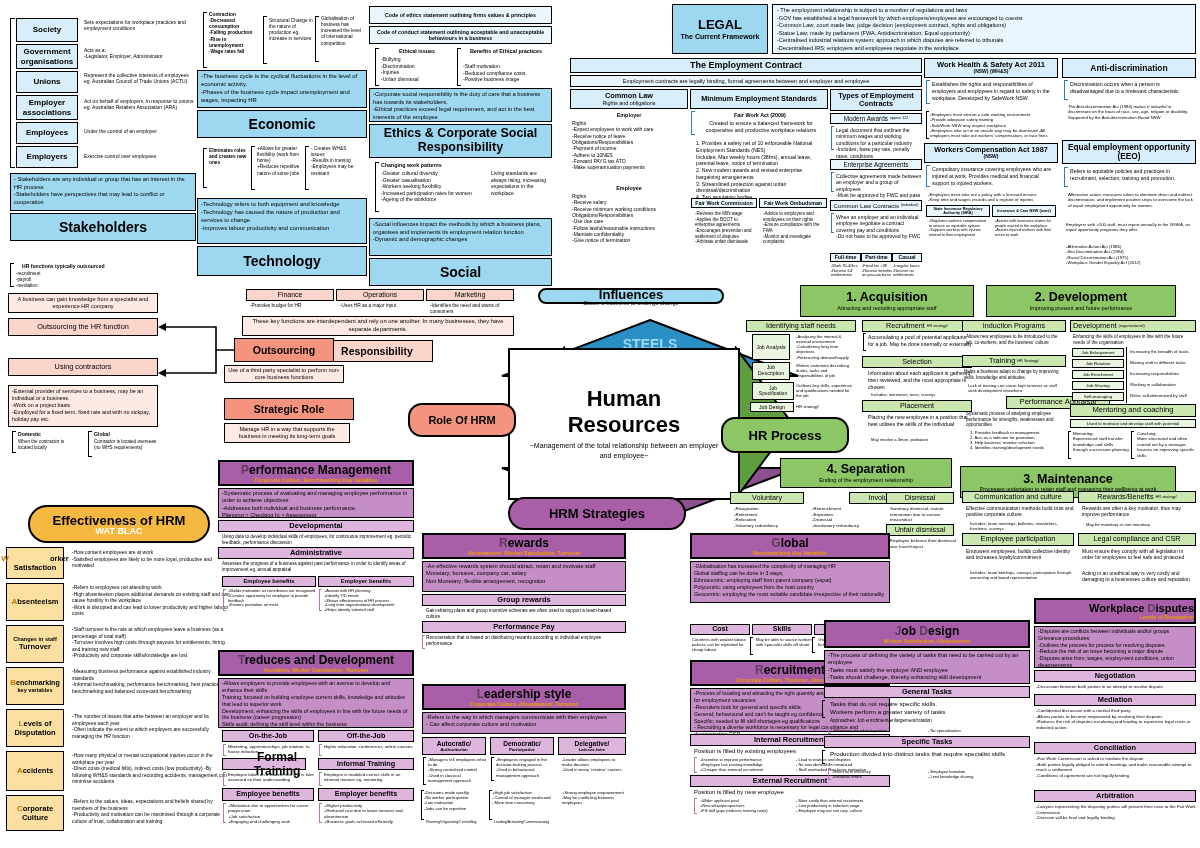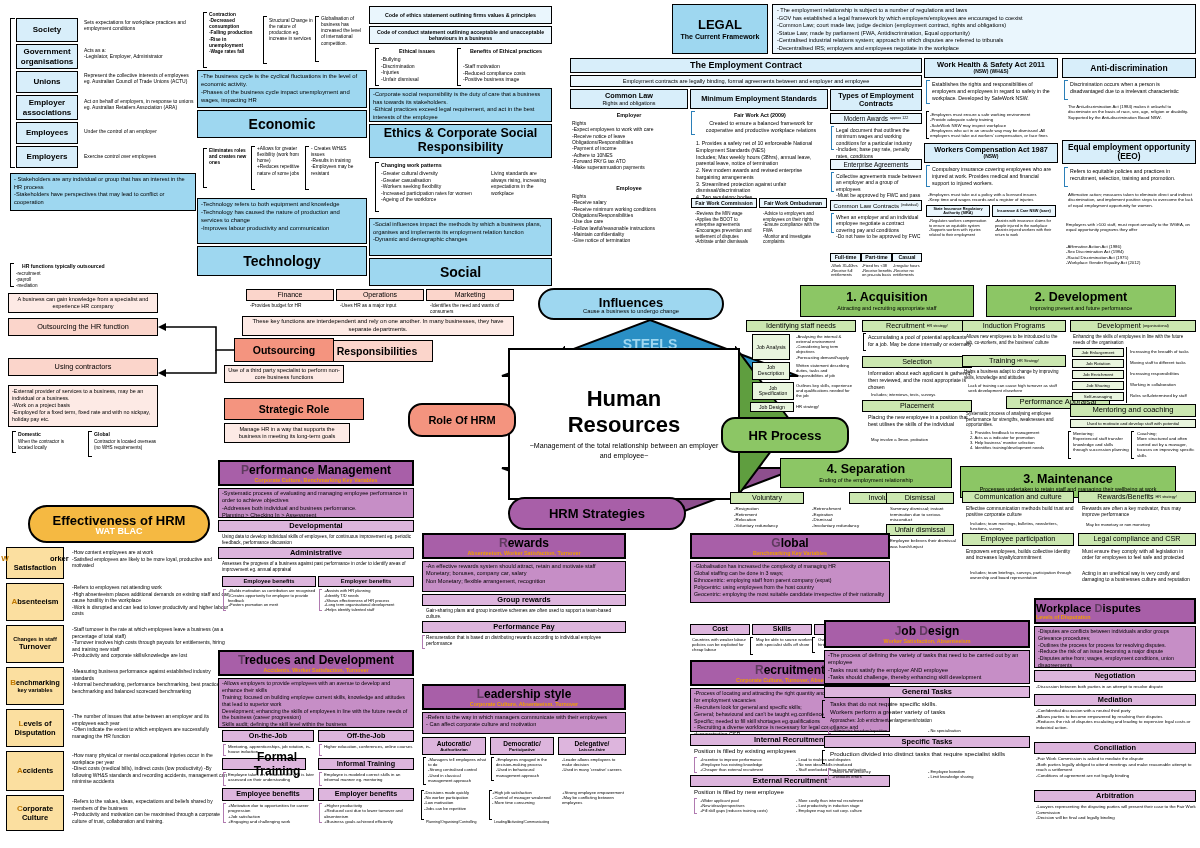--- a/index.html
+++ b/index.html
@@ -80,21 +80,21 @@
 <svg class="abs" style="left:506px;top:346px;" width="60" height="155">
   <polygon points="2,77 58,2 58,152" fill="#b4283c" stroke="#000" stroke-width="2"></polygon>
 </svg>
 
 <div class="abs" style="left:508px;top:348px;width:232px;height:152px;background:#fff;border:2px solid #000;display:flex;flex-direction:column;align-items:center;justify-content:center;">
   <div class="ttl-lg" style="font-size:22px;">Human</div>
   <div class="ttl-lg" style="font-size:22px;margin-bottom:4px;">Resources</div>
   <div class="ctr" style="font-size:7.1px;width:190px;line-height:1.35;">~Management of the total relationship between an employer and employee~</div>
 </div>
 
-<div class="pill blue" style="left:538px;top:288px;width:186px;height:32px;">
+<div class="pill blue" style="left:538px;top:288px;width:186px;height:16px;">
   <div class="ttl-md" style="font-size:13px;">Influences</div>
   <div class="sub" style="font-size:5.8px;margin-top:-2px;">Cause a business to undergo change</div>
 </div>
 
 <div class="rrect grn" style="left:721px;top:417px;width:128px;height:36px;">
   <div class="ttl-md" style="font-size:13px;">HR Process</div>
 </div>
 
 <div class="pill pur" style="left:508px;top:497px;width:178px;height:33px;">
   <div class="ttl-md" style="font-size:13px;">HRM Strategies</div>
@@ -121,20 +121,21 @@
   <div class="bx thick blue-lt ctr" style="left:10px;top:112px;width:62px;height:22px;font-size:8px;font-weight:bold;display:flex;align-items:center;justify-content:center;">Employees</div>
   <div class="abs" style="left:78px;top:118px;width:112px;font-size:5.0px;white-space:pre-line;line-height:1.28;">Under the control of an employer</div>
 
   <div class="bx thick blue-lt ctr" style="left:10px;top:136px;width:62px;height:22px;font-size:8px;font-weight:bold;display:flex;align-items:center;justify-content:center;">Employers</div>
   <div class="abs" style="left:78px;top:143px;width:112px;font-size:5.0px;white-space:pre-line;line-height:1.28;">Exercise control over employees</div>
 
   <div class="abs" style="left:4px;top:8px;width:5px;height:150px;border:1px solid #000;border-right:none;"></div>
 
   <div class="bx thick blue" style="left:4px;top:163px;width:186px;height:38px;font-size:5.7px;white-space:pre-line;line-height:1.33;padding:2px 3px;">- Stakeholders are any individual or group that has an interest in the HR process
 -Stakeholders have perspectives that may lead to conflict or cooperation</div>
+  <div class="bx thick blue" style="left:4px;top:203px;width:186px;height:28px;font-size:14px;font-weight:bold;display:flex;align-items:center;justify-content:center;">Stakeholders</div>
 </div>
 
 <div class="abs" style="left:193px;top:8px;width:170px;">
   <div class="abs" style="left:16px;top:4px;width:52px;font-size:4.8px;white-space:pre-line;line-height:1.28;font-weight:bold;">Contraction
 -Decreased consumption
 -Falling production
 -Rise in unemployment
 -Wage rates fall</div>
   <div class="abs" style="left:76px;top:10px;width:46px;font-size:4.8px;white-space:pre-line;line-height:1.28;">Structural Change in the nature of production eg. increase in services</div>
   <div class="abs" style="left:128px;top:8px;width:42px;font-size:4.8px;white-space:pre-line;line-height:1.28;">Globalisation of business has increased the level of international competition.</div>
@@ -323,21 +324,21 @@
 -Racial Discrimination Act (1975)
 -Workplace Gender Equality Act (2012)</div>
 
 <div class="bx thick red-lt ctr" style="left:246px;top:289px;width:88px;height:12px;font-size:7px;display:flex;align-items:center;justify-content:center;">Finance</div>
 <div class="abs" style="left:250px;top:303px;width:84px;font-size:4.8px;line-height:1.25;">-Provides budget for HR</div>
 <div class="bx thick red-lt ctr" style="left:336px;top:289px;width:88px;height:12px;font-size:7px;display:flex;align-items:center;justify-content:center;">Operations</div>
 <div class="abs" style="left:340px;top:303px;width:84px;font-size:4.8px;line-height:1.25;">-Uses HR as a major input</div>
 <div class="bx thick red-lt ctr" style="left:426px;top:289px;width:88px;height:12px;font-size:7px;display:flex;align-items:center;justify-content:center;">Marketing</div>
 <div class="abs" style="left:430px;top:303px;width:84px;font-size:4.8px;line-height:1.25;">-Identifies the need and wants of consumers</div>
 <div class="bx red-pale ctr" style="left:242px;top:316px;width:272px;height:20px;font-size:5.9px;display:flex;align-items:center;justify-content:center;padding:1px 6px;line-height:1.3;">These key functions are interdependent and rely on one another. In many businesses, they have separate departments.</div>
-<div class="bx thick red-lt ctr" style="left:321px;top:340px;width:112px;height:22px;font-size:10.5px;font-weight:bold;display:flex;align-items:center;justify-content:center;">Responsibilities</div>
+<div class="bx thick red-lt ctr" style="left:321px;top:340px;width:112px;height:22px;font-size:10.5px;font-weight:bold;display:flex;align-items:center;justify-content:center;">Responsibility</div>
 
 <div class="abs b" style="left:22px;top:263px;width:130px;font-size:5.1px;">HR functions typically outsourced</div>
 <div class="abs" style="left:16px;top:271px;width:130px;font-size:4.6px;white-space:pre-line;line-height:1.26;">-recruitment
 -payroll
 -mediation</div>
 <div class="abs" style="left:10px;top:263px;width:4px;height:24px;border:1px solid #000;border-right:none;"></div>
 <div class="bx thick red-pale ctr" style="left:8px;top:293px;width:150px;height:20px;font-size:5.6px;display:flex;align-items:center;justify-content:center;text-align:center;line-height:1.28;padding:1px 3px;">A business can gain knowledge from a specialist and experience HR company</div>
 <div class="bx thick red-lt ctr" style="left:8px;top:318px;width:150px;height:18px;font-size:7.3px;display:flex;align-items:center;justify-content:center;">Outsourcing the HR function</div>
 <div class="bx thick red-lt ctr" style="left:8px;top:358px;width:150px;height:18px;font-size:7.3px;display:flex;align-items:center;justify-content:center;">Using contractors</div>
 <div class="bx thick red-pale" style="left:8px;top:385px;width:150px;height:42px;font-size:5.4px;white-space:pre-line;line-height:1.3;padding:2px 3px;">-External provider of services to a business, may be an individual or a business.
@@ -352,21 +353,21 @@
 
 <svg class="abs" style="left:156px;top:320px;" width="80" height="62">
   <path d="M78,30 L60,30 L60,7 L6,7" stroke="#000" stroke-width="1.6" fill="none"></path>
   <path d="M60,30 L60,53 L6,53" stroke="#000" stroke-width="1.6" fill="none"></path>
   <polygon points="2,7 10,3 10,11" fill="#000"></polygon>
   <polygon points="2,53 10,49 10,57" fill="#000"></polygon>
 </svg>
 <div class="bx thick red ctr" style="left:234px;top:338px;width:100px;height:24px;font-size:10.5px;font-weight:bold;display:flex;align-items:center;justify-content:center;">Outsourcing</div>
 <div class="bx thick red-pale ctr" style="left:224px;top:365px;width:120px;height:18px;font-size:5.6px;display:flex;align-items:center;justify-content:center;text-align:center;line-height:1.28;padding:1px 3px;">Use of a third party specialist to perform non-core business functions</div>
 
-<div class="bx thick red ctr" style="left:224px;top:398px;width:140px;height:22px;font-size:10.5px;font-weight:bold;display:flex;align-items:center;justify-content:center;">Strategic Role</div>
+<div class="bx thick red ctr" style="left:224px;top:398px;width:130px;height:22px;font-size:10.5px;font-weight:bold;display:flex;align-items:center;justify-content:center;">Strategic Role</div>
 <div class="bx thick red-pale ctr" style="left:224px;top:423px;width:126px;height:20px;font-size:5.6px;display:flex;align-items:center;justify-content:center;text-align:center;line-height:1.28;padding:1px 3px;">Manage HR in a way that supports the business in meeting its long-term goals</div>
 
 <div class="pill org" style="left:28px;top:505px;width:182px;height:38px;">
   <div style="font-size:13px;font-weight:bold;">Effectiveness of HRM</div>
   <div style="font-size:9px;font-weight:bold;color:#fff;margin-top:-2px;">WAT BLAC</div>
 </div>
 
 <div class="bx thick org-lt" style="left:6px;top:547px;width:58px;height:32px;display:flex;flex-direction:column;align-items:center;justify-content:center;text-align:center;">
   <div><span style="font-size:8px;font-weight:bold;color:#c07800;">W</span><span style="font-size:7.5px;font-weight:bold;padding-left:41px;">orker</span></div>
   <div style="font-size:7.5px;font-weight:bold;">Satisfaction</div>
@@ -457,21 +458,21 @@
 </div>
 <div class="abs" style="left:964px;top:369px;width:102px;font-size:4.5px;line-height:1.26;">Helps a business adapt to change  by improving skills, knowledge and attitudes</div>
 <div class="abs" style="left:968px;top:383px;width:98px;font-size:4.2px;line-height:1.22;">Lack of training can cause high turnover as staff seek development elsewhere</div>
 <div class="bx thick grn-lt ctr" style="left:962px;top:396px;width:104px;height:13px;font-size:7.6px;display:flex;align-items:center;justify-content:center;margin-left:44px;">Performance Appraisal</div>
 <div class="abs" style="left:966px;top:411px;width:100px;font-size:4.5px;line-height:1.26;">Systematic process of analysing employee performance for strengths, weaknesses and opportunities.</div>
 <div class="abs" style="left:970px;top:430px;width:98px;font-size:4.2px;white-space:pre-line;line-height:1.22;">1. Provides feedback to management
 2. Acts as a indicator for promotion
 3. Help business' monitor selection
 4. Identifies training/development needs</div>
 
-<div class="bx thick grn-lt ctr" style="left:1070px;top:320px;width:126px;height:12px;display:flex;align-items:center;justify-content:center;">
+<div class="bx thick grn-lt ctr" style="left:1070px;top:320px;width:126px;height:12px;display:flex;align-items:center;justify-content:flex-start;">
   <span style="font-size:7.4px;">Development</span>
   <span style="font-size:3.8px;margin-left:2px;">(organisational)</span>
 </div>
 <div class="abs" style="left:1073px;top:334px;width:122px;font-size:4.5px;line-height:1.26;">Enhancing the skills of employees in line with the future needs of the organisation</div>
 <div class="bx grn-pale ctr" style="left:1072px;top:348px;width:52px;height:9px;font-size:4.4px;display:flex;align-items:center;justify-content:center;">Job Enlargement</div>
 <div class="abs" style="left:1130px;top:349px;width:66px;font-size:4.3px;">Increasing the breadth of tasks</div>
 <div class="bx grn-pale ctr" style="left:1072px;top:359px;width:52px;height:9px;font-size:4.4px;display:flex;align-items:center;justify-content:center;">Job Rotation</div>
 <div class="abs" style="left:1130px;top:360px;width:66px;font-size:4.3px;">Moving staff to different tasks</div>
 <div class="bx grn-pale ctr" style="left:1072px;top:370px;width:52px;height:9px;font-size:4.4px;display:flex;align-items:center;justify-content:center;">Job Enrichment</div>
 <div class="abs" style="left:1130px;top:371px;width:66px;font-size:4.3px;">Increasing responsibilities</div>
@@ -704,21 +705,21 @@
 <div class="abs" style="left:822px;top:700px;width:3px;height:18px;border:1.1px solid #000;border-right:none;"></div>
 <div class="bx thick pur-lt ctr" style="left:824px;top:736px;width:206px;height:12px;font-size:7.4px;font-weight:bold;display:flex;align-items:center;justify-content:center;">Specific Tasks</div>
 <div class="abs" style="left:830px;top:750px;width:200px;font-size:6.2px;line-height:1.26;">Production divided into distinct tasks that require specialist skills</div>
 <div class="abs" style="left:832px;top:770px;width:96px;font-size:4.0px;white-space:pre-line;line-height:1.24;">+Short term efficiency
 +Reduces errors</div>
 <div class="abs" style="left:928px;top:770px;width:96px;font-size:4.0px;white-space:pre-line;line-height:1.24;">- Employee boredom
 - Limit knowledge sharing</div>
 <div class="abs" style="left:828px;top:768px;width:3px;height:12px;border:1.1px solid #b07ab0;border-right:none;"></div>
 <div class="abs" style="left:822px;top:750px;width:3px;height:14px;border:1.1px solid #000;border-right:none;"></div>
 
-<div class="strat-hd pur" style="left:1034px;top:598px;width:162px;height:26px;display:flex;flex-direction:column;align-items:flex-start;justify-content:center;">
+<div class="strat-hd pur" style="left:1034px;top:598px;width:162px;height:26px;display:flex;flex-direction:column;align-items:flex-end;justify-content:center;">
   <div class="h" style="font-size:11px;"><span>Workplace </span><span class="fl">D</span><span>isputes</span></div>
   <div class="kv">Levels of Disputation</div>
 </div>
 <div class="bx thick pur-md" style="left:1034px;top:626px;width:162px;height:42px;font-size:5.2px;white-space:pre-line;line-height:1.3;padding:1px 3px;">-Disputes are conflicts between individuals and/or groups
 Grievance procedures;
   -Outlines the process for process for resolving disputes.
   -Reduce the risk of an issue becoming a major dispute
 -Disputes arise from; wages, employment conditions, union disagreements</div>
 <div class="bx thick pur-lt ctr" style="left:1034px;top:670px;width:162px;height:12px;font-size:7.4px;font-weight:bold;display:flex;align-items:center;justify-content:center;">Negotiation</div>
 <div class="abs" style="left:1036px;top:684px;width:160px;font-size:4.4px;line-height:1.26;">-Discussion between both parties in an attempt to resolve dispute</div>

